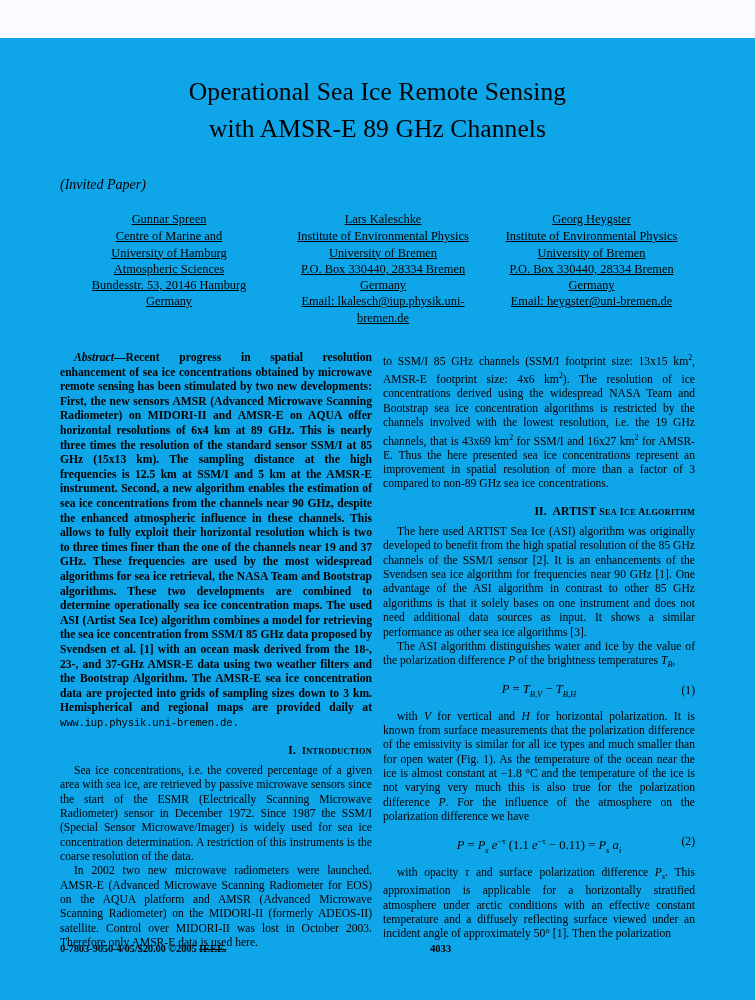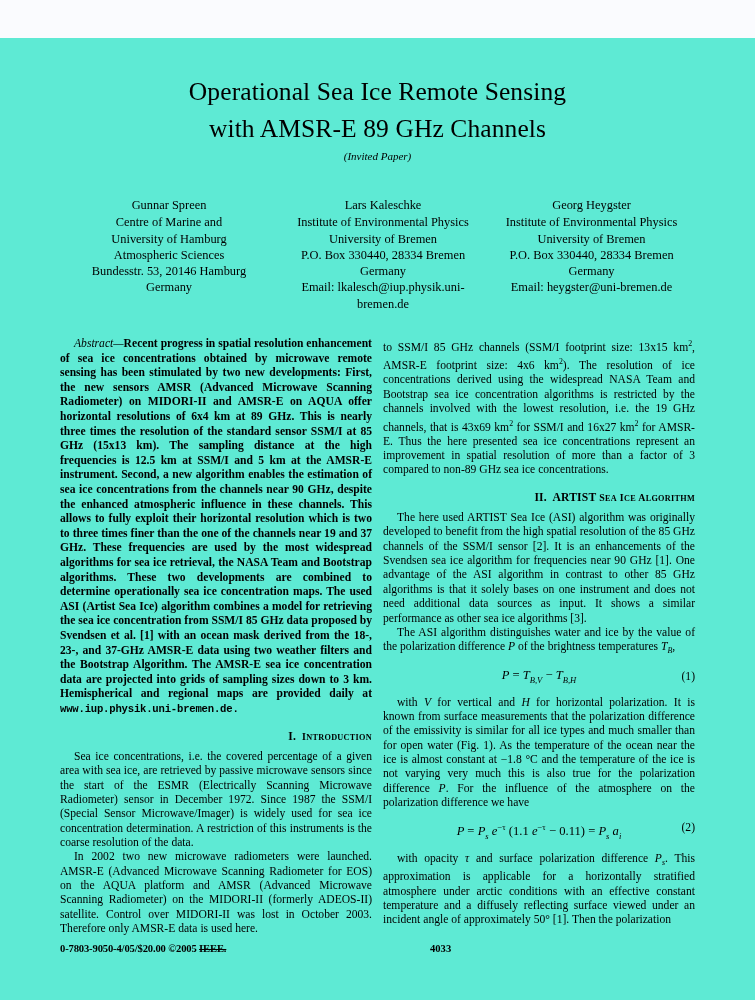--- a/index.html
+++ b/index.html
@@ -11,21 +11,21 @@
     width: 755px;
     height: 1000px;
     font-family: "Liberation Serif", "DejaVu Serif", serif;
     color: #000000;
     position: relative;
     overflow: hidden;
   }
   .page {
     position: absolute;
     inset: 0;
-    background: #5eead4;
+    background: #0ea5e9;
   }
   .topband {
     position: absolute;
     left: 0; top: 0;
     width: 755px; height: 38px;
     background: #fafbfe;
   }
   .content {
     position: absolute;
     left: 60px;
@@ -38,30 +38,30 @@
     text-align: center;
     font-size: 25.5px;
     line-height: 37px;
     font-weight: normal;
     letter-spacing: 0.1px;
     margin: 0;
   }
   .title-l1 { padding-top: 73px; }
   .title-l2 { }
   .invited {
-    text-align: center;
     font-style: italic;
-    font-size: 11px;
-    margin-top: 3px;
+    font-size: 14px;
+    margin-top: 30px;
   }
 
   
   .authors {
     display: flex;
-    margin-top: 35px;
+    margin-top: 18px;
+    text-decoration: underline;
   }
   .author {
     text-align: center;
     font-size: 12.4px;
     line-height: 16.3px;
   }
   .author.a1 { width: 218px; }
   .author.a2 { width: 210px; }
   .author.a3 { width: 207px; }
   .author .nm {
@@ -90,25 +90,25 @@
   }
   p.abstract {
     margin: 0;
     font-weight: bold;
     text-indent: 14px;
     text-align: justify;
     line-height: 14.6px;
   }
   p.abstract .lead {
     font-style: italic;
-    font-weight: normal;
+    font-weight: bold;
   }
   .mono {
     font-family: "Liberation Mono", "DejaVu Sans Mono", monospace;
-    font-weight: bold;
+    font-weight: normal;
     font-size: 10.6px;
     letter-spacing: -0.2px;
   }
   h2.sec {
     font-size: 11.6px;
     font-weight: bold;
     text-align: right;
     margin: 13px 0 5px 0;
     letter-spacing: 0.2px;
   }

